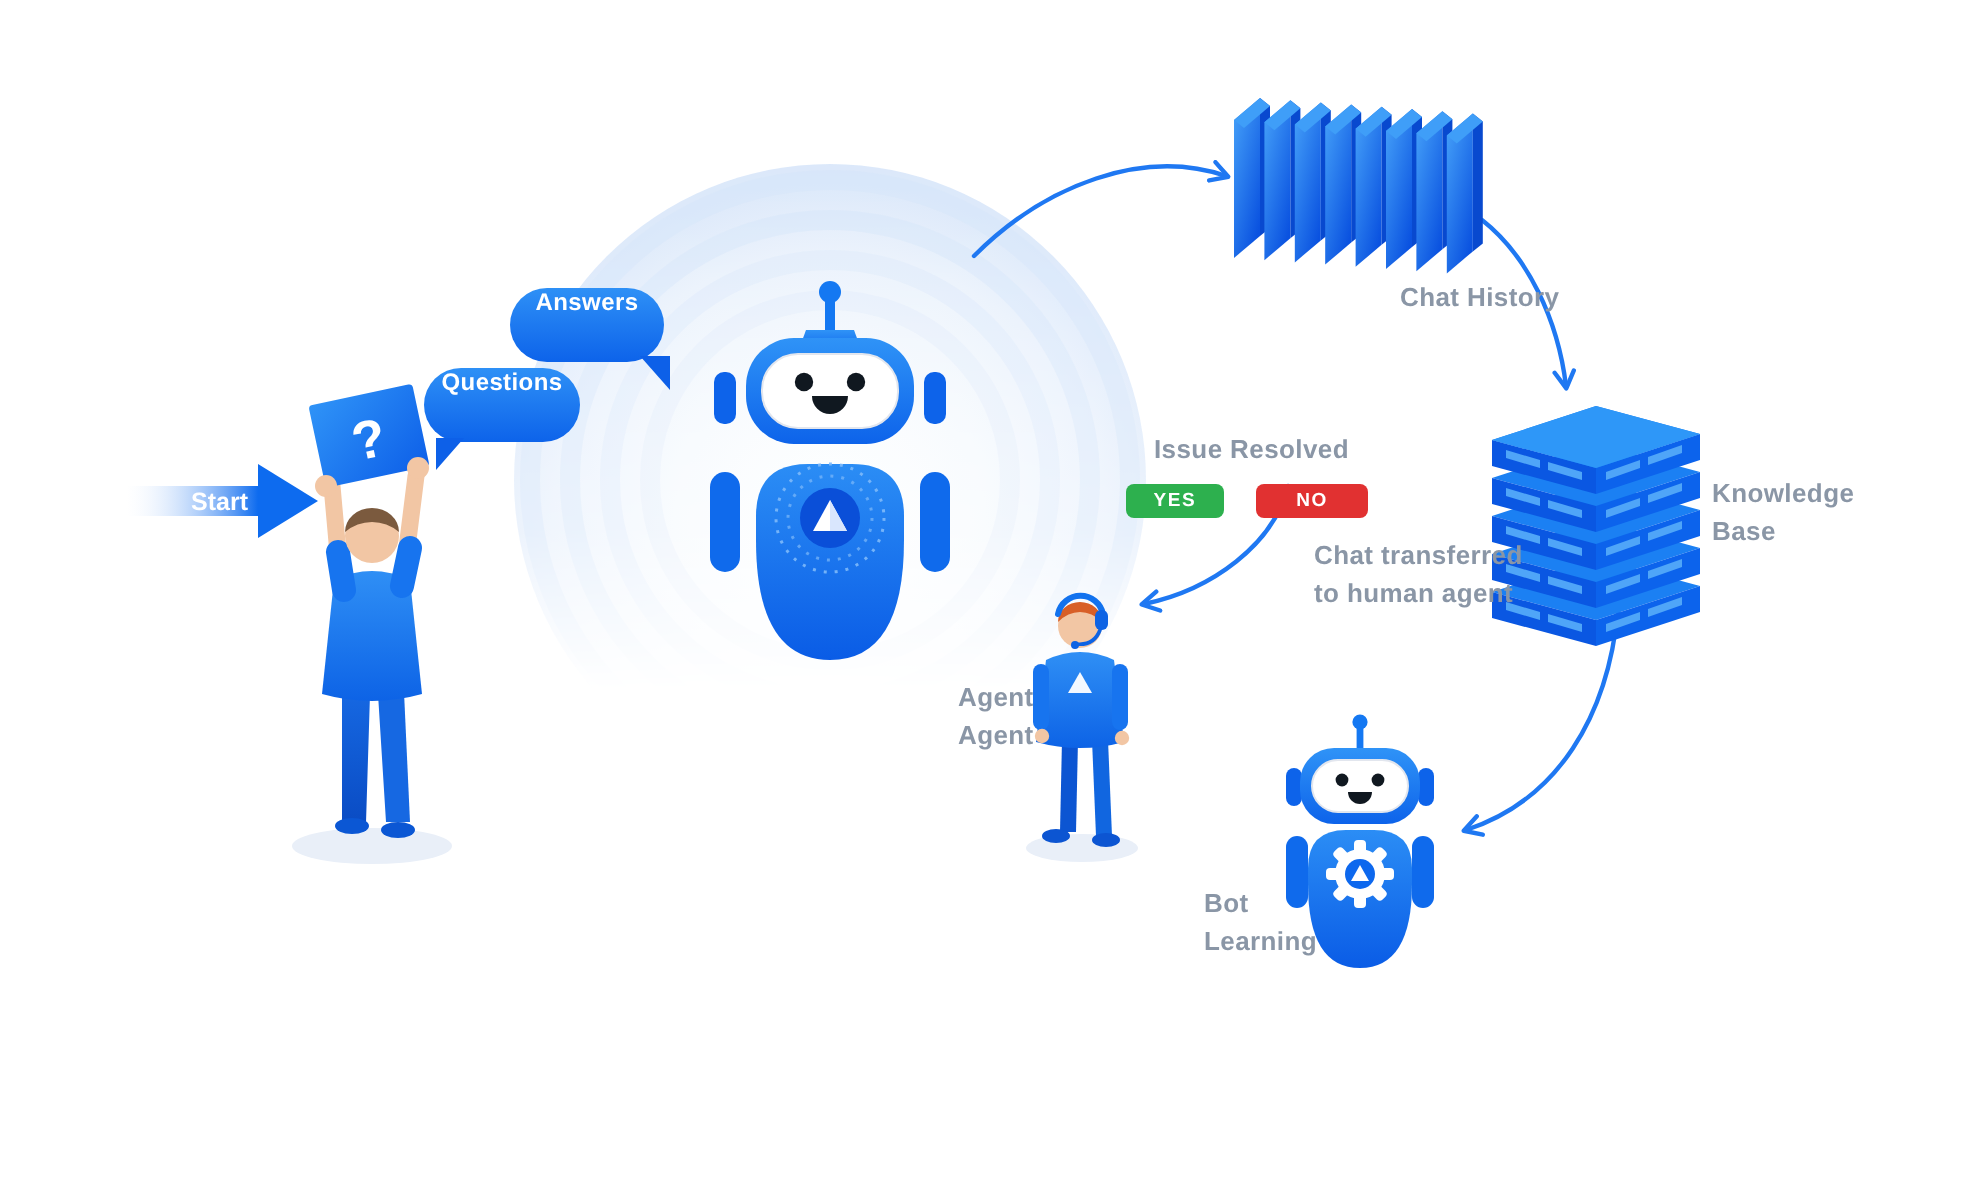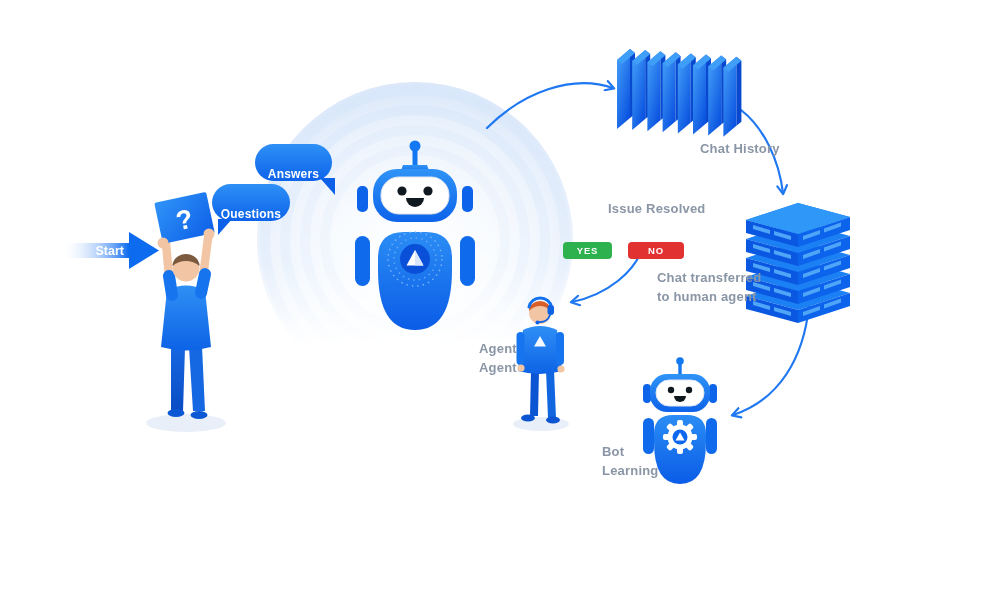--- a/index.html
+++ b/index.html
@@ -6,21 +6,21 @@
   .stage{
     position:relative;width:984px;height:593px;background:#fff;overflow:hidden;
     font-family:"Liberation Sans",sans-serif;
   }
   .art{position:absolute;left:0;top:0;}
   .label{
     position:absolute;color:#8a96a6;font-size:13px;font-weight:600;
     letter-spacing:.2px;line-height:1.45;white-space:nowrap;
   }
   .bubble{
-    position:absolute;display:flex;align-items:flex-end;justify-content:center;
+    position:absolute;display:flex;align-items:flex-start;justify-content:center;
     color:#fff;font-size:12px;font-weight:600;letter-spacing:.2px;
     background:linear-gradient(180deg,#2e90f6,#0d63ea);border-radius:19px;
   }
   .bubble-answers{left:255px;top:144px;width:77px;height:37px;}
   .bubble-answers::after{
     content:"";position:absolute;right:-3px;bottom:-14px;width:0;height:0;
     border-top:17px solid #0d60e8;border-left:15px solid transparent;
   }
   .bubble-questions{left:212px;top:184px;width:78px;height:37px;}
   .bubble-questions::after{
@@ -244,22 +244,26 @@
   </div>
   <div class="bubble bubble-questions">
     <span>Questions</span>
   </div>
 
 
   <div class="label" style="left:659px;top:140px;margin-left:41px;">
     <div>Chat History</div>
   </div>
 
-
-  <div class="label" style="left:577px;top:200px;margin-left:31px;">
+  <div class="label" style="left:856px;top:238px;">
+    <div>Knowledge</div>
+    <div>Base</div>
+  </div>
+
+  <div class="label" style="left:577px;top:216px;">
     <div>Issue Resolved</div>
   </div>
 
   <div class="btn btn-yes">
     <span>YES</span>
   </div>
   <div class="btn btn-no">
     <span>NO</span>
   </div>
 

